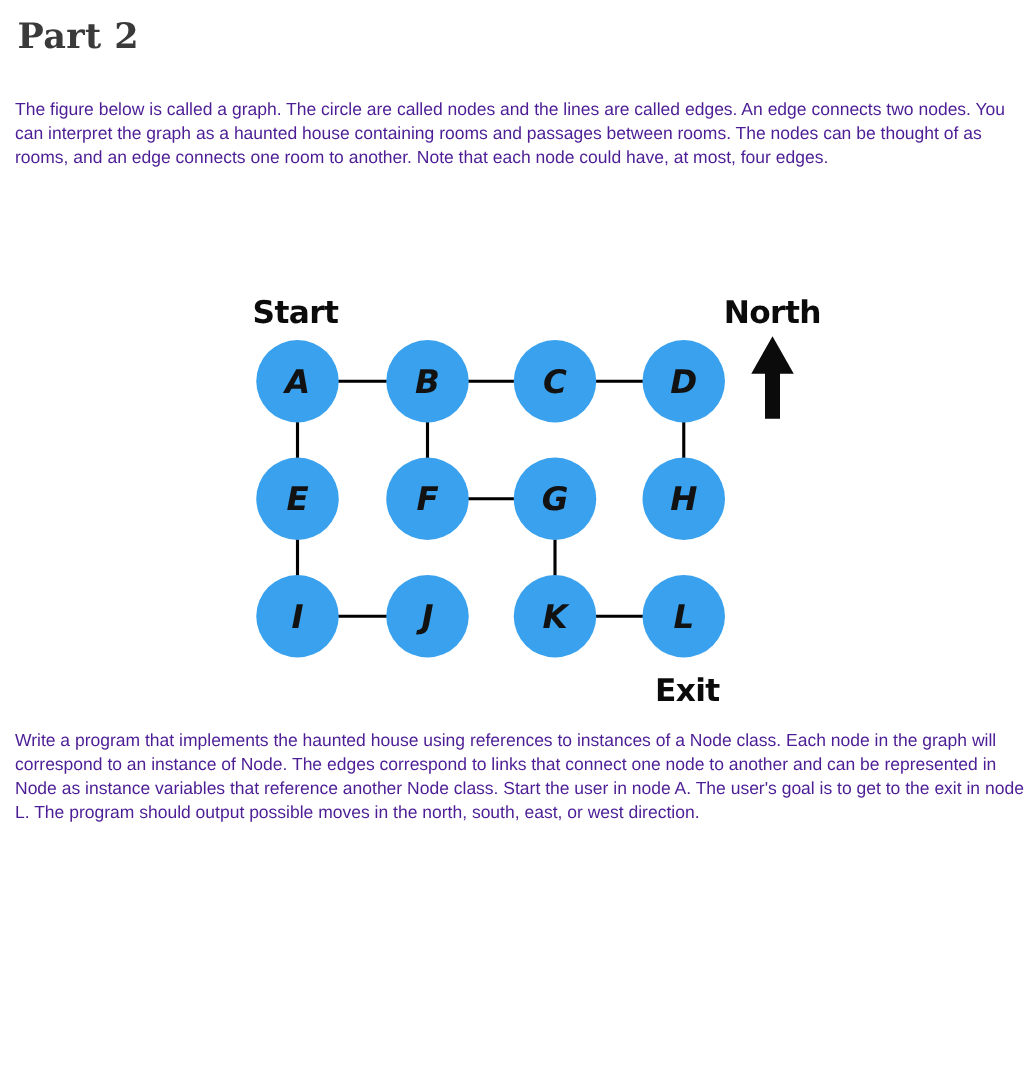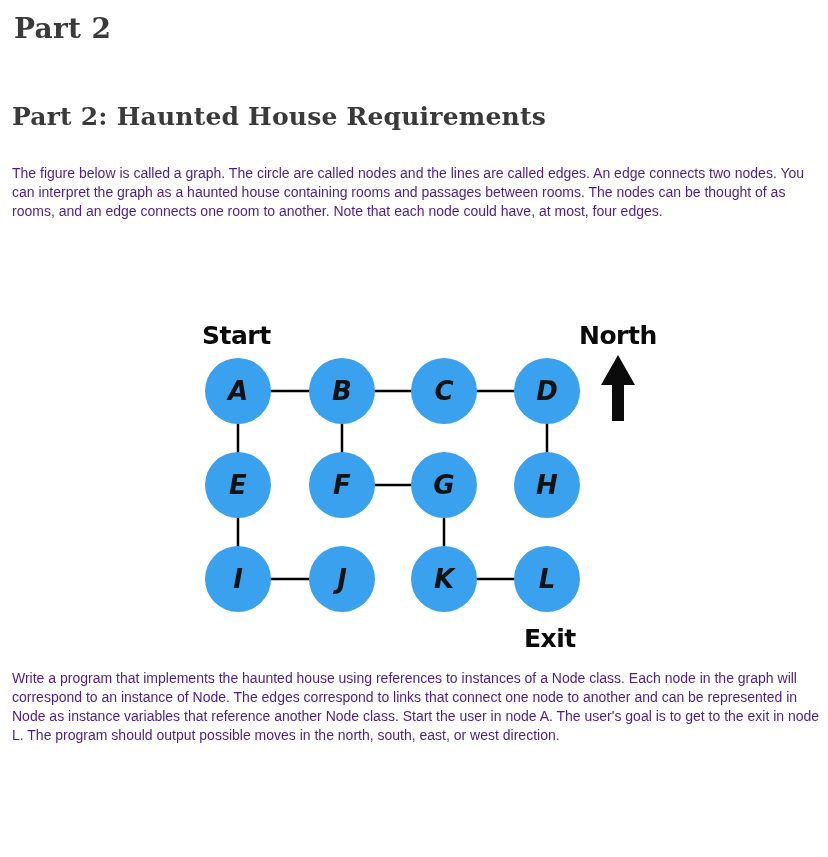--- a/index.html
+++ b/index.html
@@ -64,21 +64,20 @@
     fill: #121212;
   }
 </style>
 </head>
 <body>
 
 <div class="page">
 
   <h1 class="part-title">Part 2</h1>
 
-  <h2 class="section-heading">Part 2: Haunted House Requirements</h2>
 
   <p class="body-text intro-text">The figure below is called a graph. The circle are called nodes and the lines are called edges. An edge connects two nodes. You can interpret the graph as a haunted house containing rooms and passages between rooms. The nodes can be thought of as rooms, and an edge connects one room to another. Note that each node could have, at most, four edges.</p>
 
   <div class="diagram-wrap">
     <svg class="graph" width="828" height="360" viewBox="0 0 828 360" xmlns="http://www.w3.org/2000/svg">
       <text class="diagram-label" x="190" y="35">Start</text>
       <text class="diagram-label" x="567" y="35">North</text>
       <polygon points="606,46 623,76 612,76 612,112 600,112 600,76 589,76" fill="#0b0b0b"></polygon>
       <g>
           <line x1="226" y1="82" x2="330" y2="82" stroke="#000000" stroke-width="2.5"></line>

